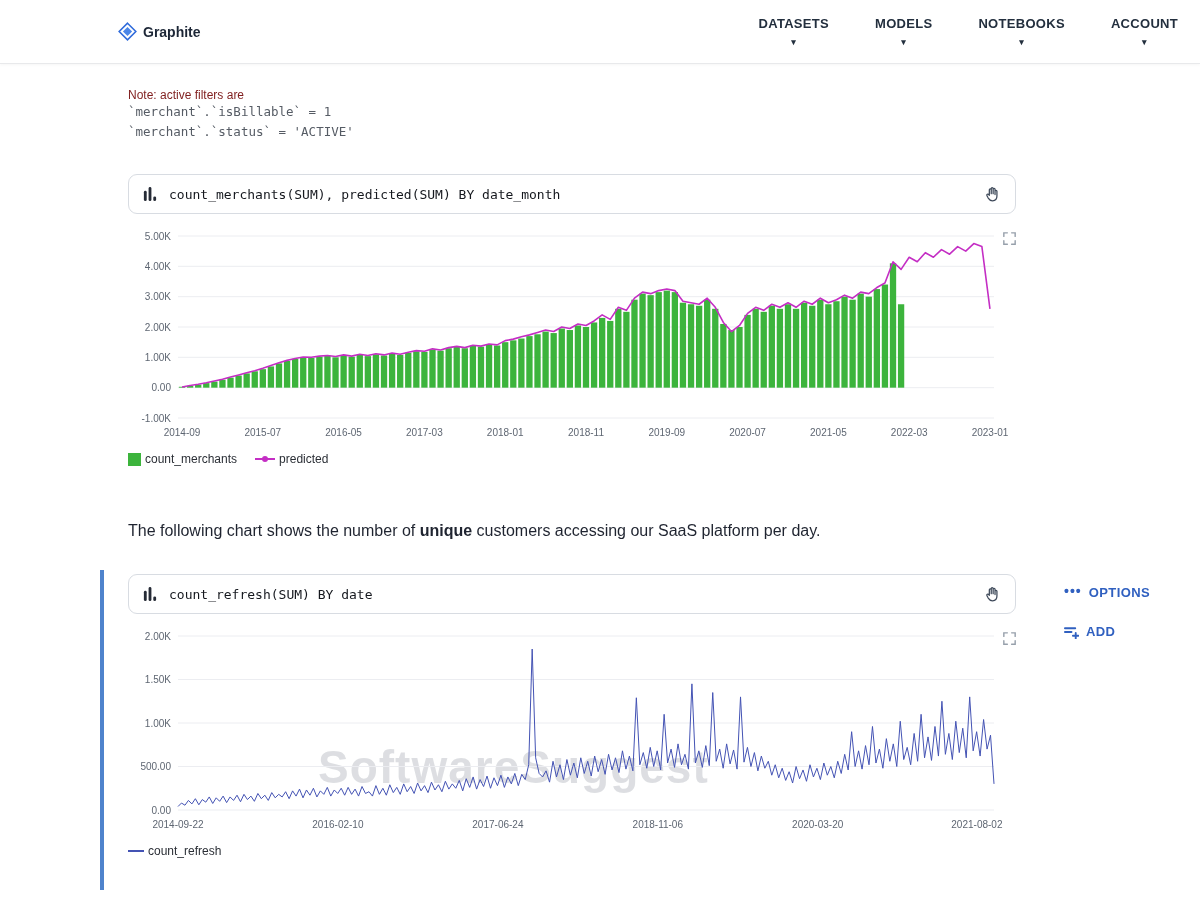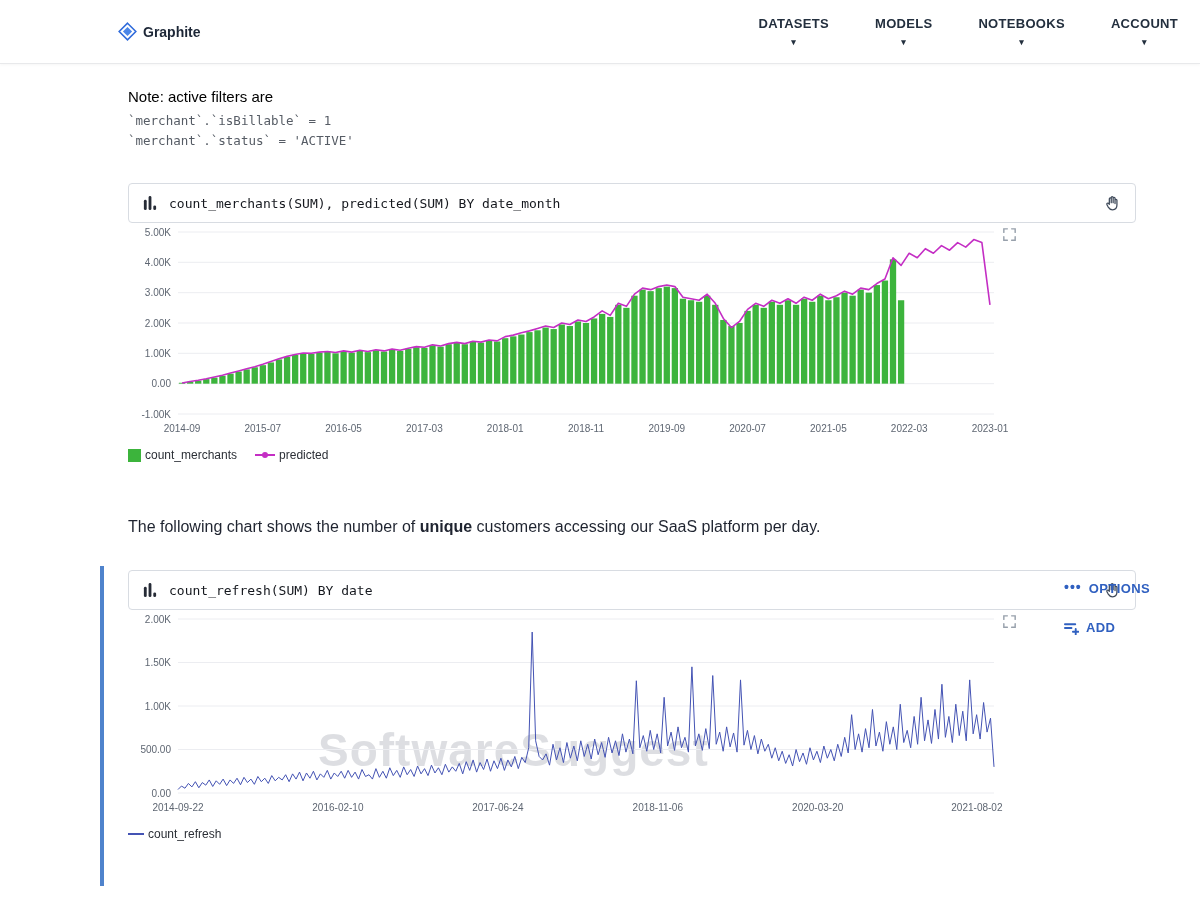--- a/index.html
+++ b/index.html
@@ -21,32 +21,32 @@
   }
   .brand { display:flex; align-items:center; gap:6px; font-size:14px; font-weight:bold; color:#1c2636; }
   nav { display:flex; gap:46px; margin-right:4px; }
   .nav-item { font-size:13px; font-weight:bold; color:#232f3e; letter-spacing:.3px;
               display:flex; align-items:center; gap:6px; cursor:pointer;flex-direction:column; }
   .caret { font-size:9px; color:#232f3e; }
 
   
   main { padding:24px 0 0 128px; }
 
-  .note-title { font-size:15px; color:#000000; margin-bottom:6px; }
+  .note-title { font-size:12px; color:#7f1d1d; }
   .code { font-family:"DejaVu Sans Mono", monospace; font-size:12.5px; color:#565c65; line-height:1.6; }
 
   .chart-block { margin-top:32px; width:888px; position:relative; }
   .card-header {
-    width:1008px; height:40px; border:1px solid #d8dce2; border-radius:4px;
+    width:888px; height:40px; border:1px solid #d8dce2; border-radius:9px;
     display:flex; align-items:center; gap:11px; padding:0 13px; background:#fff;
   }
   .card-title { font-family:"DejaVu Sans Mono", monospace; font-size:13px; color:#15181e; flex:1; }
   .icon-btn { display:flex; align-items:center; cursor:pointer; }
 
-  .chart-wrap { position:relative; width:888px; margin-top:1px; }
+  .chart-wrap { position:relative; width:888px; margin-top:14px; }
   .fs-icon { position:absolute; top:2px; right:-2px; cursor:pointer; }
 
   .legend { display:flex; align-items:center; gap:18px; margin-top:8px; font-size:12px; color:#2b2f36; }
   .legend-item { display:flex; align-items:center; gap:4px; cursor:pointer; }
   .sw-bar { width:13px; height:13px; display:inline-block; }
   .sw-line { width:20px; height:2px; display:inline-block; position:relative; }
   .sw-line i { position:absolute; left:7px; top:-2px; width:6px; height:6px; border-radius:50%; display:block; }
   .sw-line2 { width:16px; height:2px; display:inline-block; }
 
   .para { font-size:16px; color:#1f2430; margin:56px 0 0 0; }

